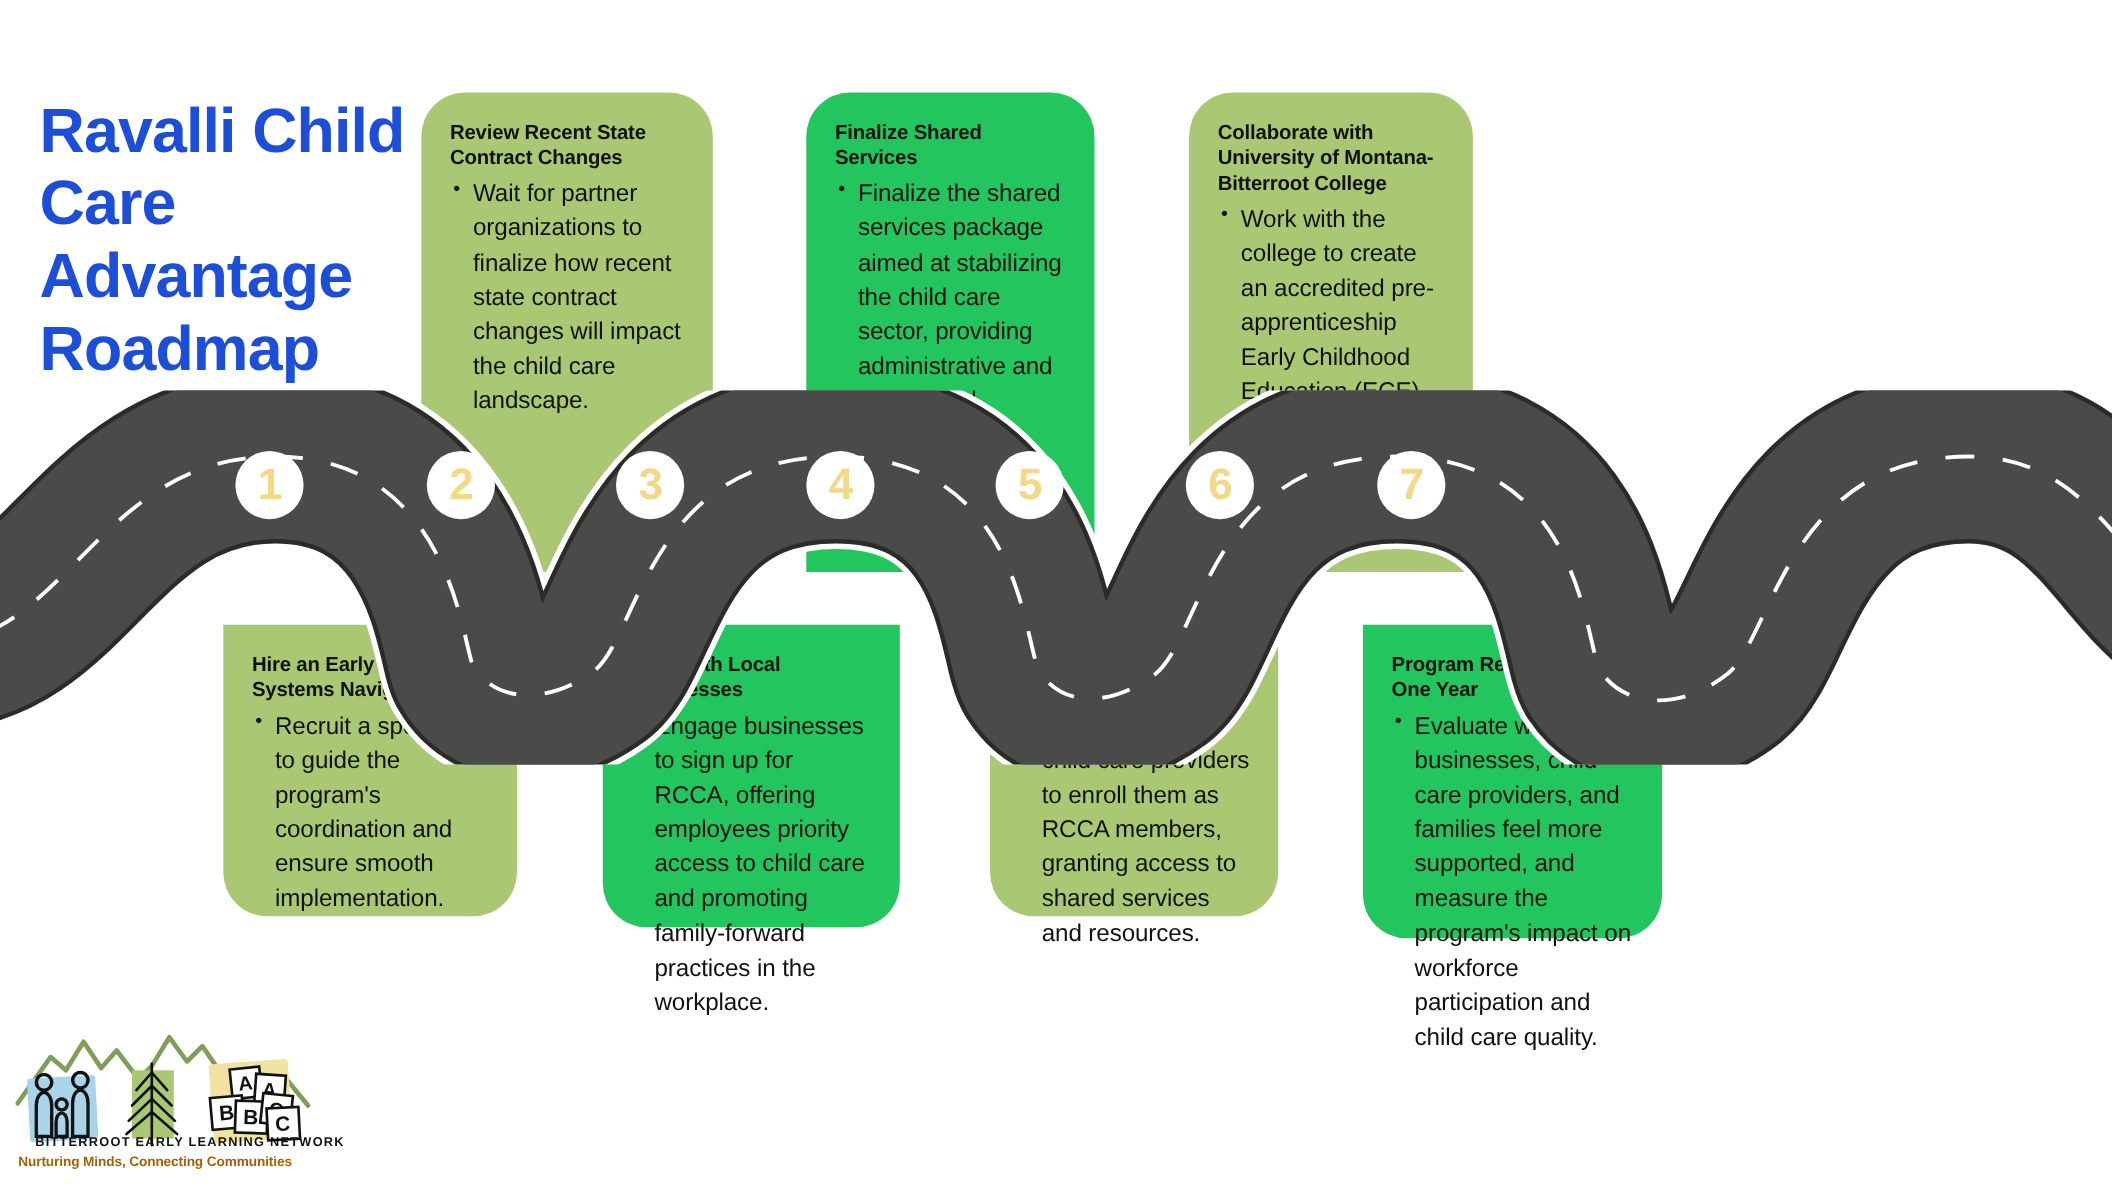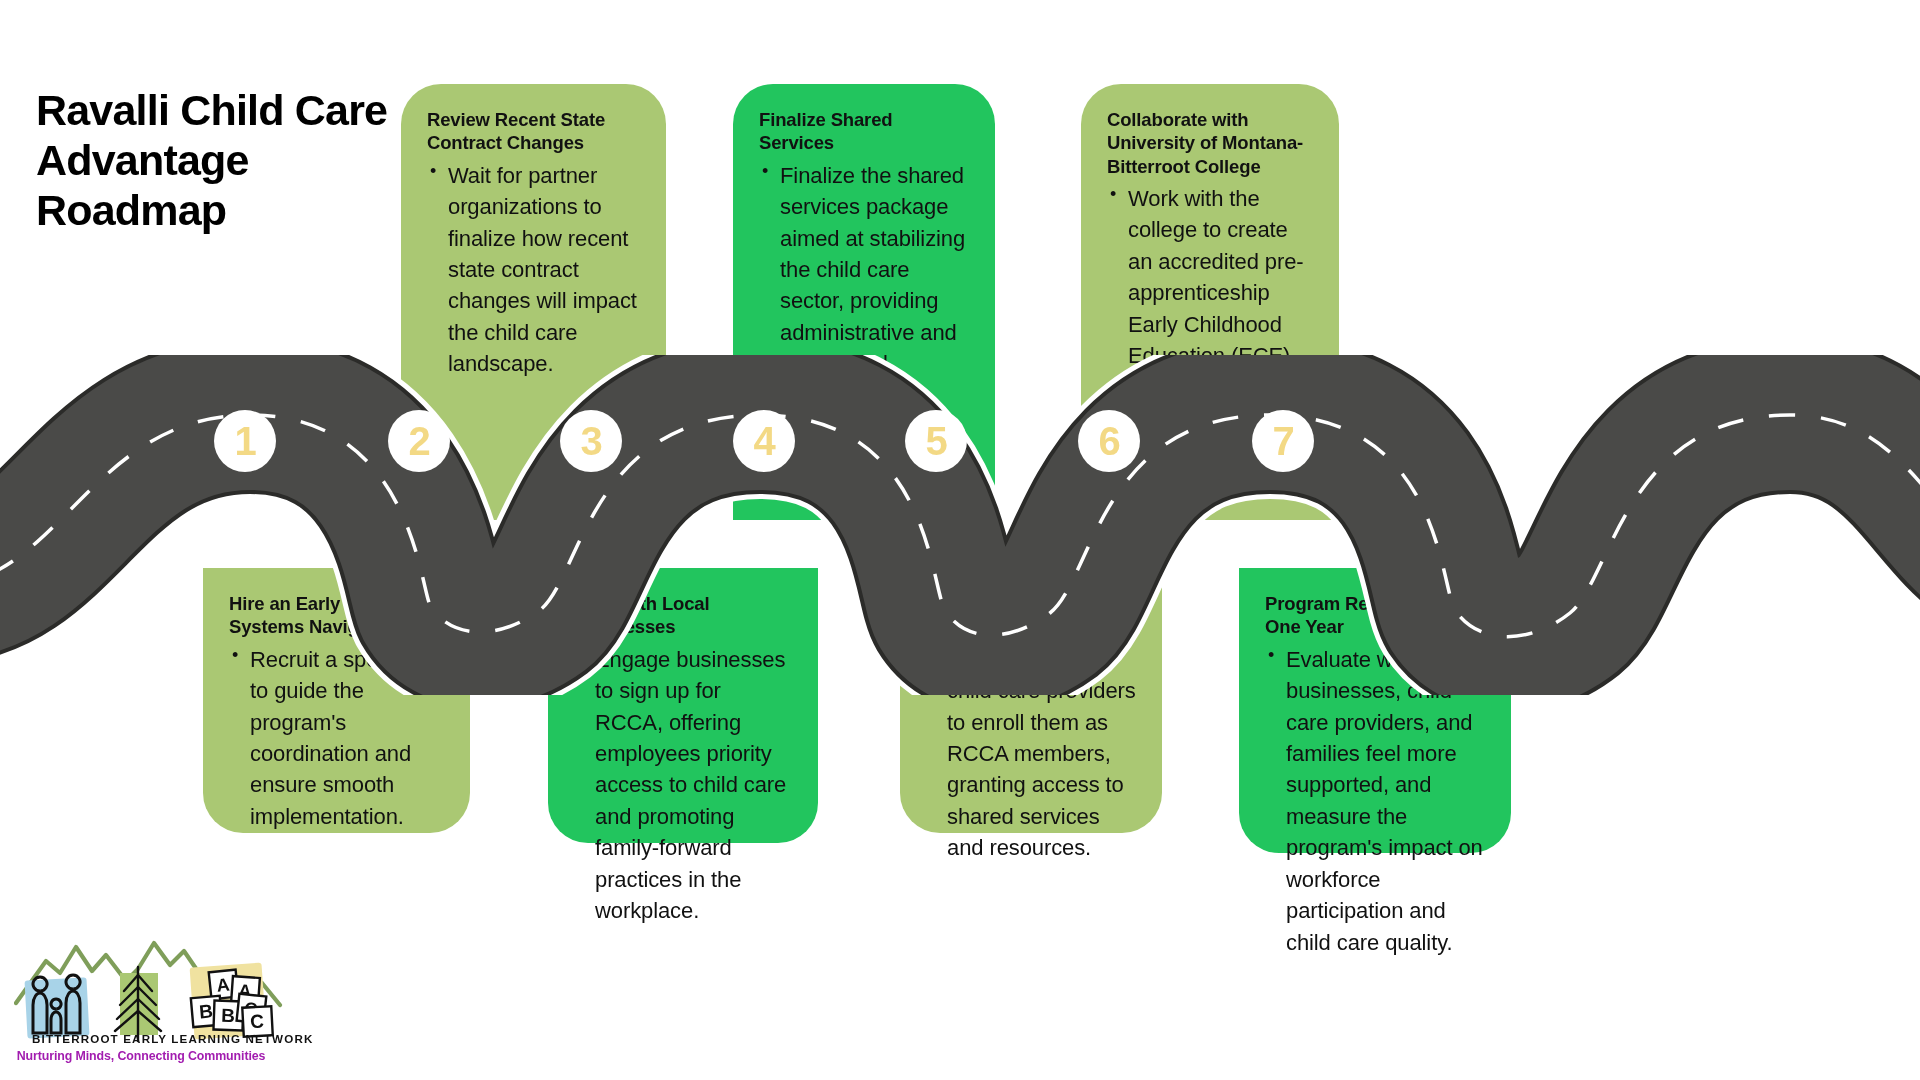--- a/index.html
+++ b/index.html
@@ -8,22 +8,22 @@
     width: 1920px; height: 1080px;
     background: #ffffff;
     font-family: "Liberation Sans", sans-serif;
     overflow: hidden;
   }
   #stage { position: relative; width: 1920px; height: 1080px; background: #fff; }
 
   
   #title {
     position: absolute; left: 36px; top: 86px; width: 380px;
-    font-size: 43px; font-weight: bold; line-height: 1.16;
-    letter-spacing: -0.8px; color: #000000;
+    font-size: 57px; font-weight: bold; line-height: 1.16;
+    letter-spacing: -0.8px; color: #1d4ed8;
   }
 
   
   #road-layer { position: absolute; left: 0; top: 355px; width: 1920px; height: 340px; }
 
   
   .card {
     position: absolute;
     padding: 24px 26px 22px 26px;
     color: #111111;
@@ -63,38 +63,38 @@
   
   #logo { position: absolute; left: 14px; top: 925px; width: 270px; height: 140px; }
   #logo-name {
     position: absolute; left: 16px; top: 1032px; width: 250px;
     font-size: 11.6px; font-weight: bold; letter-spacing: 1.15px;
     color: #111; text-align: center; white-space: nowrap; margin-left: 16px;
   }
   #logo-tag {
     position: absolute; left: 16px; top: 1049px; width: 250px;
     font-size: 12.4px; font-weight: bold; letter-spacing: -0.1px;
-    color: #a21caf; text-align: center; white-space: nowrap;
+    color: #a16207; text-align: center; white-space: nowrap;
   }
 </style>
 </head>
 <body>
 
 <div id="stage">
 
   <h1 id="title">Ravalli Child Care Advantage Roadmap</h1>
 
   <div id="cards-layer">
       <div class="card green bottom" style="left: 203px; width: 267px; top: 568px; height: 265px;">
         <h3>Hire an Early Childhood Systems Navigator</h3>
         <ul>
           <li>Recruit a specialist to guide the program's coordination and ensure smooth implementation.</li>
         </ul>
       </div>
-      <div class="card green top" style="left: 401px; width: 265px; top: 84px; height: 436px;">
+      <div class="card green top" style="left: 383px; width: 265px; top: 84px; height: 436px;">
         <h3>Review Recent State Contract Changes</h3>
         <ul>
           <li>Wait for partner organizations to finalize how recent state contract changes will impact the child care landscape.</li>
         </ul>
       </div>
       <div class="card blue bottom" style="left: 548px; width: 270px; top: 568px; height: 275px;">
         <h3>Meet with Local Businesses</h3>
         <ul>
           <li>Engage businesses to sign up for RCCA, offering employees priority access to child care and promoting family-forward practices in the workplace.</li>
         </ul>

